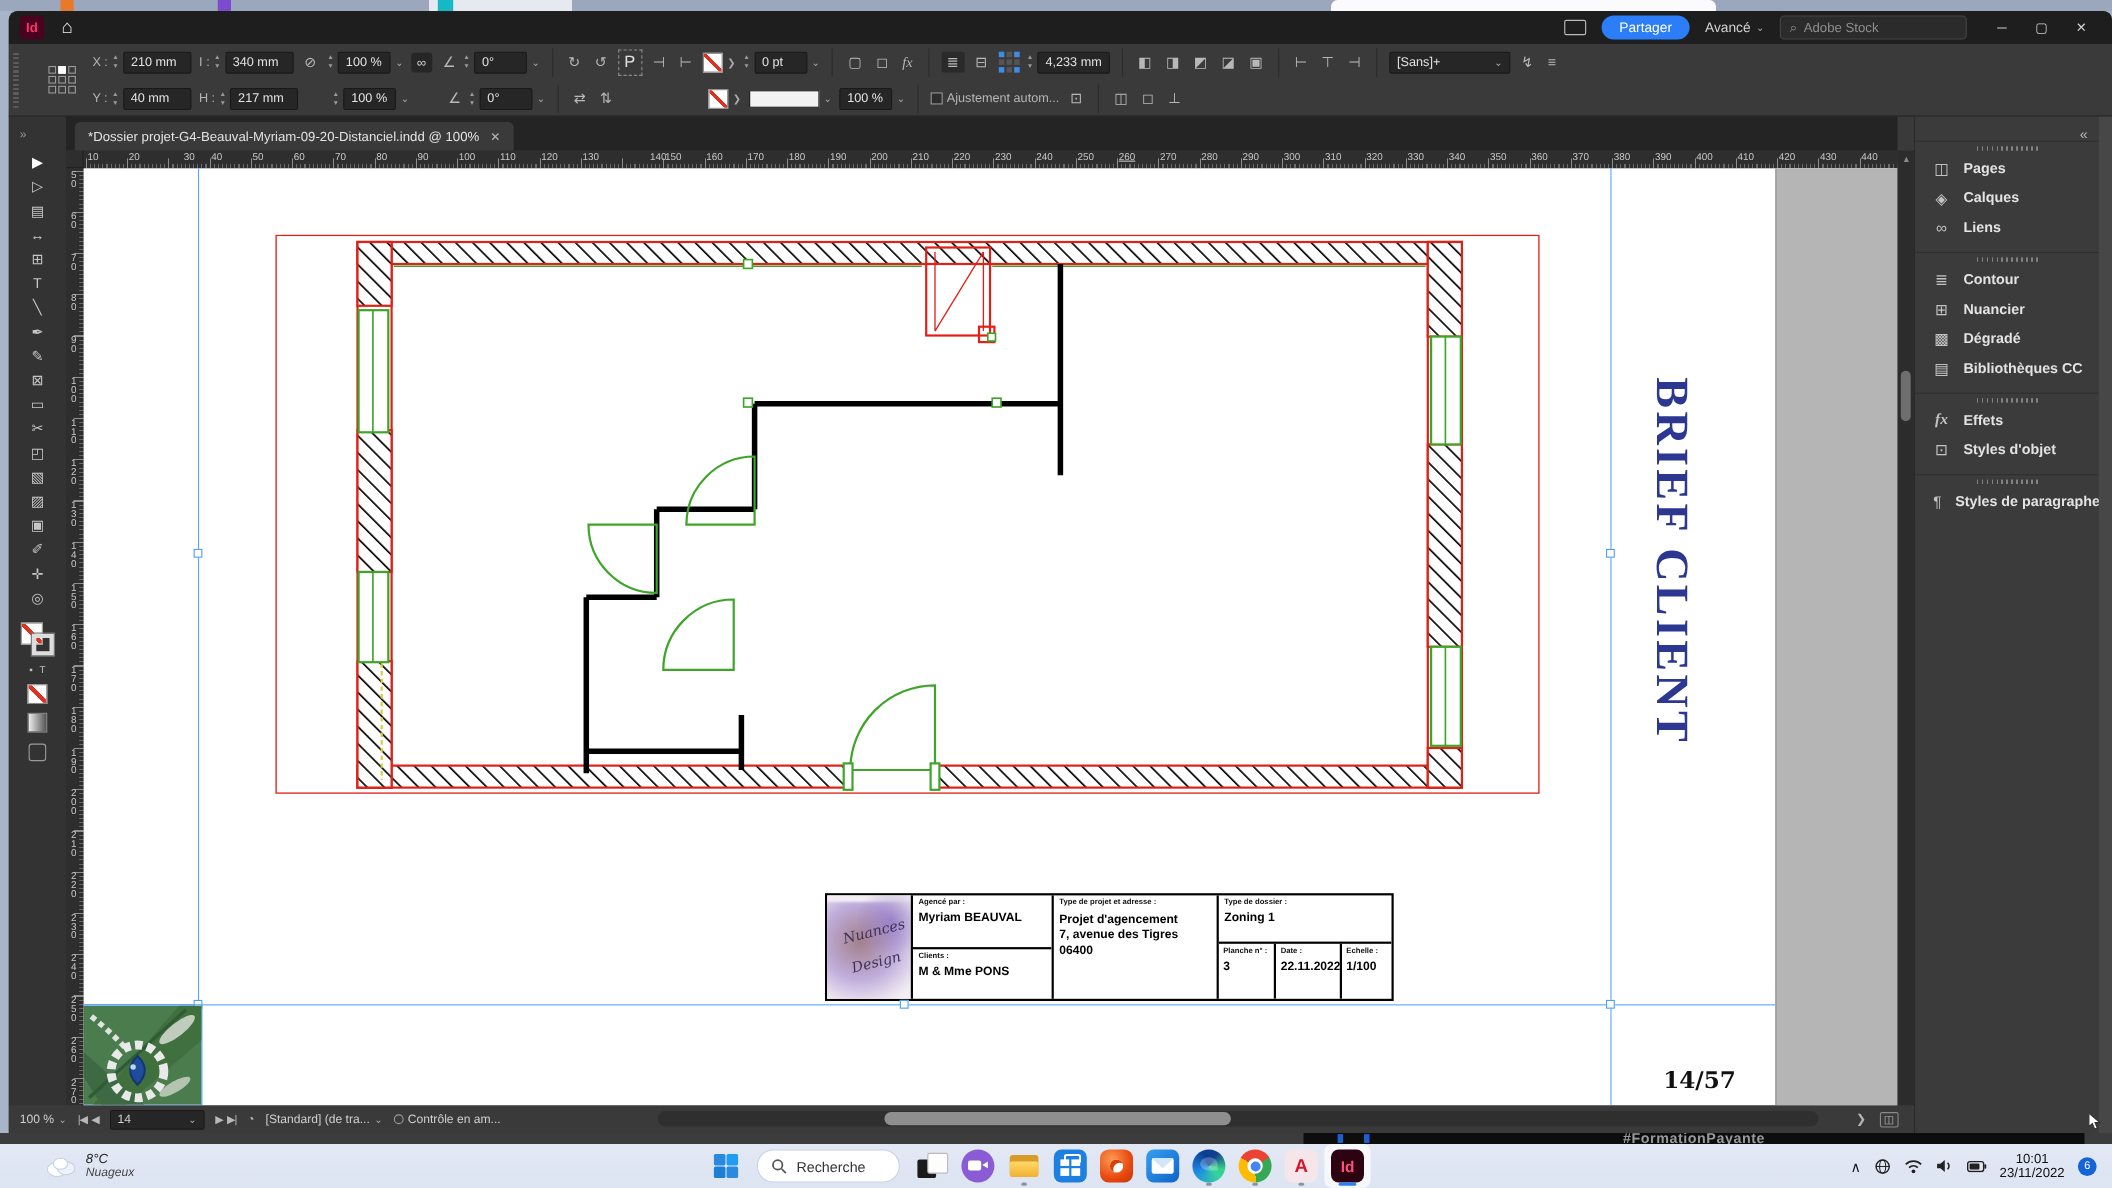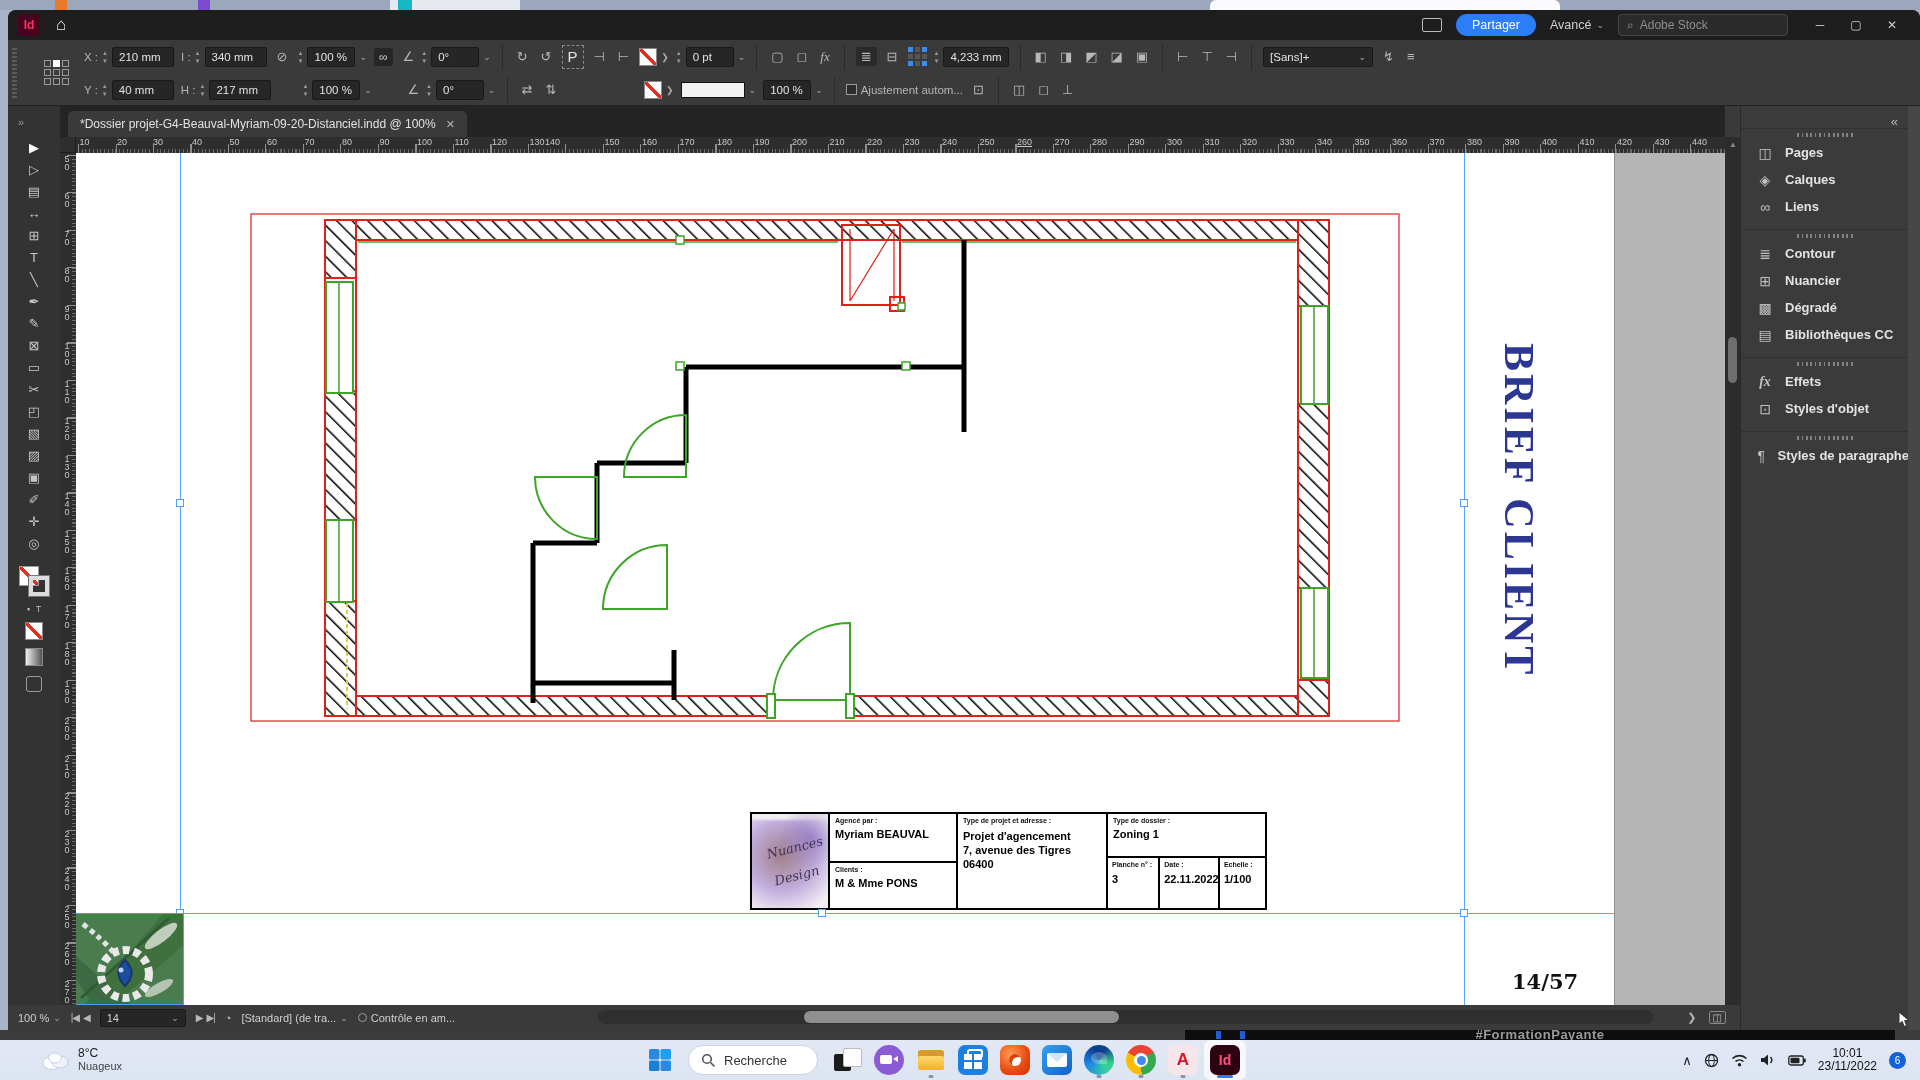--- a/index.html
+++ b/index.html
@@ -161,21 +161,21 @@
   .splitbox{border:1px solid #8a8a8a;font-size:10px;padding:0 3px;border-radius:2px;}
 
   
   .behind{left:0;top:1030px;width:1920px;height:10px;background:#3c3c3c;}
   .behind-black{position:absolute;left:1185px;top:0;width:710px;height:10px;background:#0d0d0d;display:flex;align-items:center;justify-content:center;overflow:hidden;}
   .hashtag{color:#9a9a9a;font-weight:700;font-size:13px;letter-spacing:.5px;line-height:10px;}
   .bmark{position:absolute;top:1px;width:5px;height:8px;background:#1e5fd0;}
 
   
   .taskbar{left:0;top:1040px;width:1920px;height:40px;background:linear-gradient(180deg,#e2e8f4,#dde4f2);display:flex;align-items:center;}
-  .weather{position:absolute;left:40px;display:flex;align-items:center;gap:8px;}
+  .weather{position:absolute;left:40px;display:flex;align-items:center;gap:8px;font-style:italic;}
   .weather-texts{display:flex;flex-direction:column;line-height:13px;}
   .wtemp{font-size:12px;color:#1c1c1c;}
   .wdesc{font-size:11px;color:#444;}
   .tb-center{position:absolute;left:640px;display:flex;align-items:center;gap:8px;}
   .start{width:40px;height:40px;display:flex;align-items:center;justify-content:center;}
   .search-pill{width:130px;height:30px;background:#fff;border:1px solid #c9d2e3;border-radius:15px;display:flex;align-items:center;gap:8px;padding:0 12px;color:#333;font-size:13px;}
   .tb-apps{display:flex;align-items:center;}
   .tb-app{position:relative;width:42px;height:40px;display:flex;align-items:center;justify-content:center;}
   .tb-app.running::before{content:"";position:absolute;bottom:2px;left:50%;transform:translateX(-50%);width:5px;height:3px;border-radius:2px;background:#8a93a6;}
   .tb-app.active{background:rgba(255,255,255,.7);border-radius:7px;}
@@ -437,32 +437,32 @@
     <div class="doc-tab">
       <span>*Dossier projet-G4-Beauval-Myriam-09-20-Distanciel.indd @ 100%</span>
       <span class="tab-close">✕</span>
     </div>
   </div>
 
   <div class="abs ruler-corner"></div>
   <div class="abs hruler">
       <span style="left: 3.5px;">10</span>
       <span style="left: 41px;">20</span>
-      <span style="left: 77px;">30</span>
+      <span style="left: 91px;">30</span>
       <span style="left: 116px;">40</span>
       <span style="left: 153.5px;">50</span>
       <span style="left: 191px;">60</span>
       <span style="left: 228.5px;">70</span>
       <span style="left: 266px;">80</span>
       <span style="left: 303.5px;">90</span>
       <span style="left: 341px;">100</span>
       <span style="left: 378.5px;">110</span>
       <span style="left: 416px;">120</span>
       <span style="left: 453.5px;">130</span>
-      <span style="left: 469px;">140</span>
+      <span style="left: 515px;">140</span>
       <span style="left: 528.5px;">150</span>
       <span style="left: 566px;">160</span>
       <span style="left: 603.5px;">170</span>
       <span style="left: 641px;">180</span>
       <span style="left: 678.5px;">190</span>
       <span style="left: 716px;">200</span>
       <span style="left: 753.5px;">210</span>
       <span style="left: 791px;">220</span>
       <span style="left: 828.5px;">230</span>
       <span style="left: 866px;">240</span>

